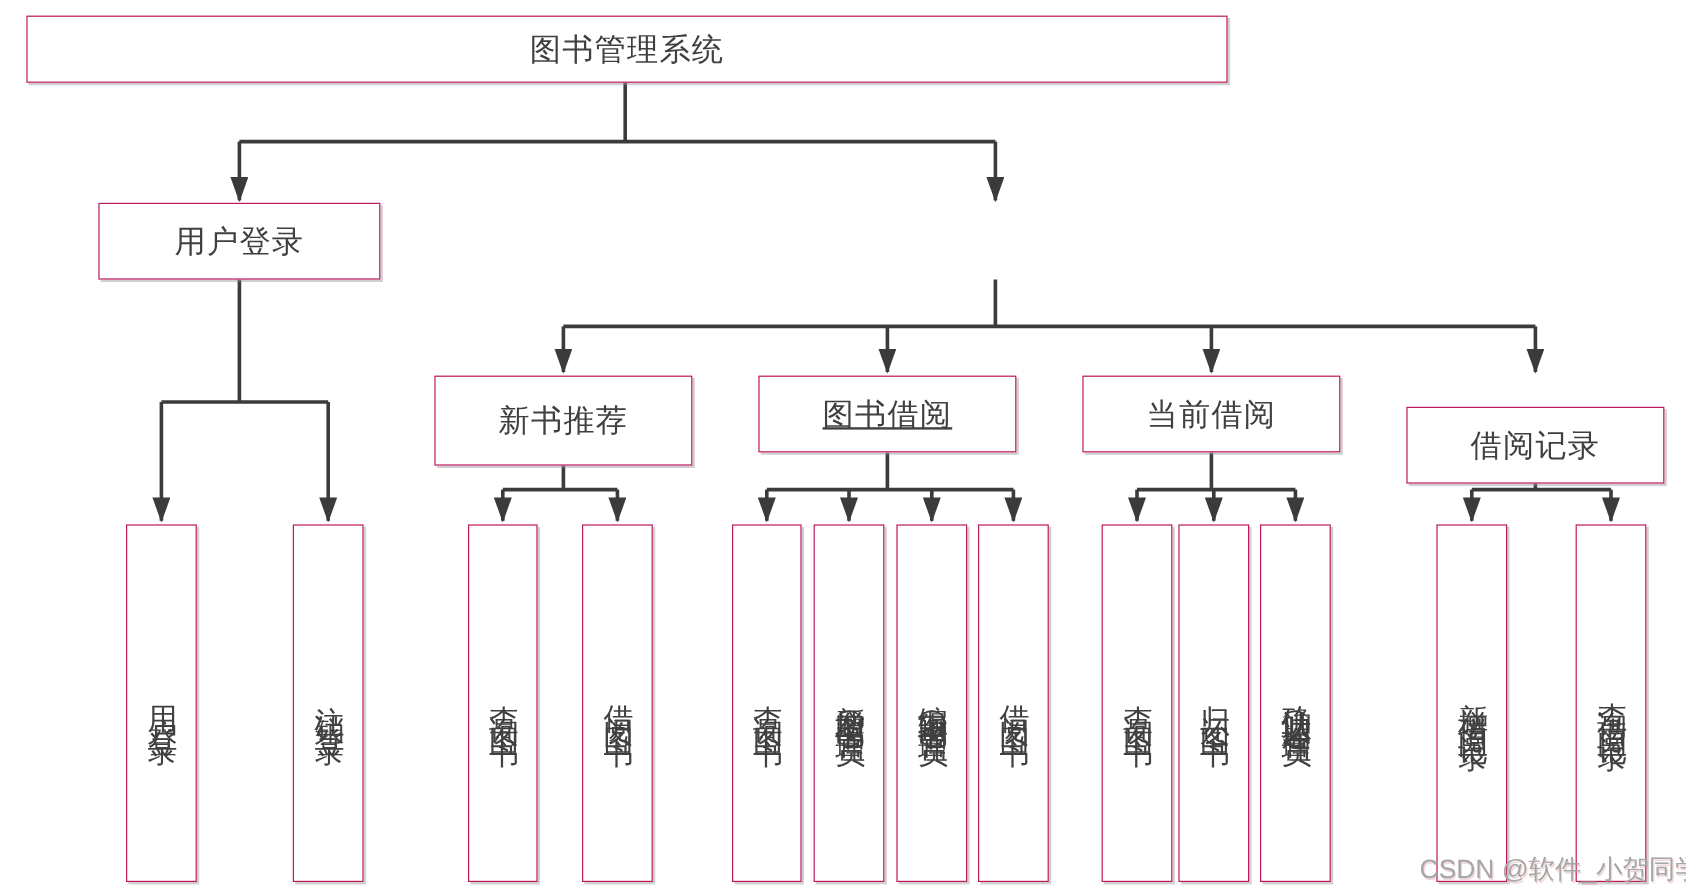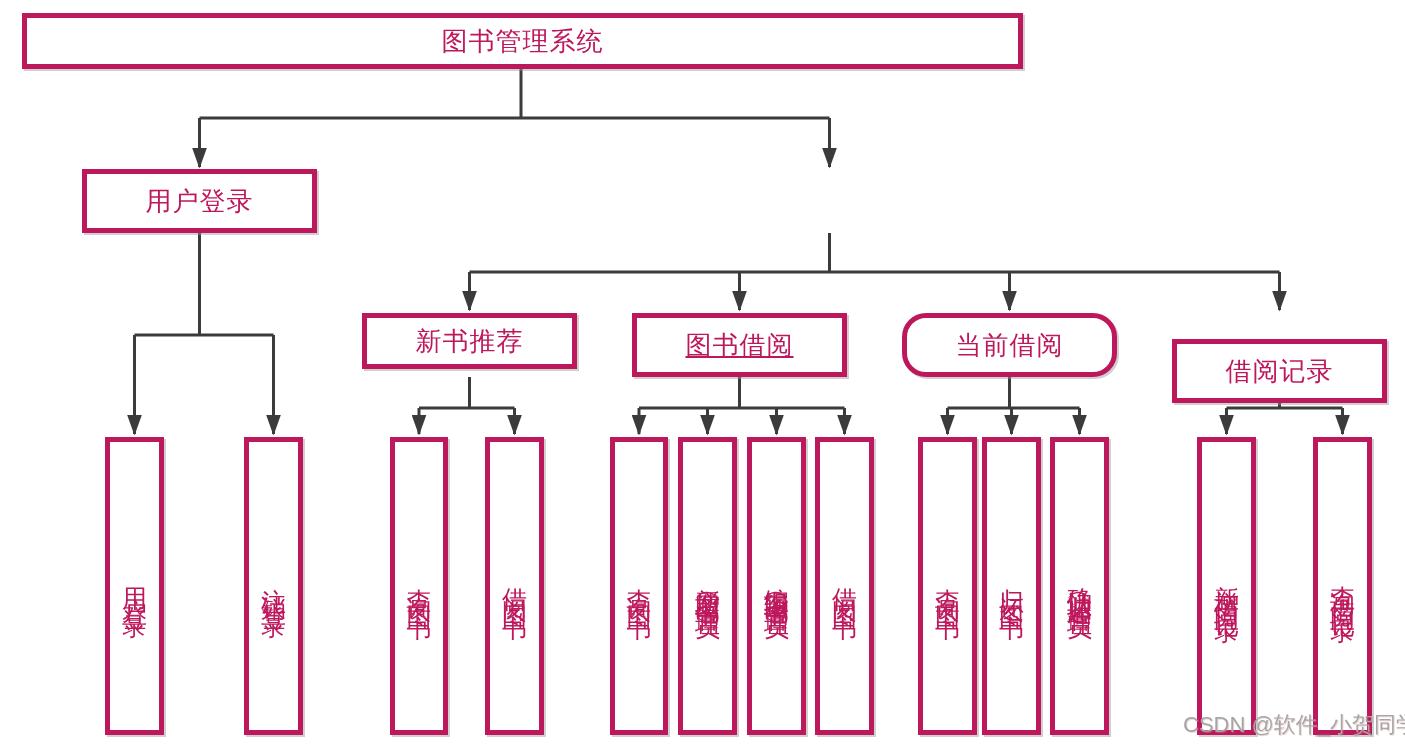--- a/index.html
+++ b/index.html
@@ -12,23 +12,23 @@
     overflow: hidden;
   }
   .connectors {
     position: absolute;
     left: 0; top: 0;
     width: 1405px; height: 747px;
   }
   .node {
     position: absolute;
     box-sizing: border-box;
-    border: 5px solid #be185d;
+    border: 1px solid #be185d;
     background: #ffffff;
-    color: #be185d;
+    color: #404040;
     display: flex;
     align-items: center;
     justify-content: center;
     box-shadow: 2px 2px 0 rgba(150,150,150,0.45);
   }
   .hbox {
     font-size: 26px;
     letter-spacing: 1px;
     white-space: nowrap;
   }
@@ -96,23 +96,23 @@
       <line x1="1079.5" y1="408" x2="1079.5" y2="434" marker-end="url(#arrowhead)"></line>
       <line x1="1226.5" y1="408" x2="1226.5" y2="434" marker-end="url(#arrowhead)"></line>
       <line x1="1342.5" y1="408" x2="1342.5" y2="434" marker-end="url(#arrowhead)"></line>
     </g>
   </svg>
 
   <div class="node hbox" style="left:22px; top:13px; width:1001px; height:56px;">图书管理系统</div>
 
   <div class="node hbox" style="left:82px; top:169px; width:235px; height:64px;">用户登录</div>
 
-  <div class="node hbox" style="left:362px; top:313px; width:215px; height:56px;text-align:right;">新书推荐</div>
+  <div class="node hbox" style="left:362px; top:313px; width:215px; height:75px;text-align:right;">新书推荐</div>
   <div class="node hbox" style="left:632px; top:313px; width:215px; height:64px;text-decoration:underline;">图书借阅</div>
-  <div class="node hbox" style="left:902px; top:313px; width:215px; height:64px;border-radius:24px;">当前借阅</div>
+  <div class="node hbox" style="left:902px; top:313px; width:215px; height:64px;">当前借阅</div>
   <div class="node hbox" style="left:1172px; top:313px; width:215px; height:64px;margin-top:26px;">借阅记录</div>
 
   <div class="node vbox ls4" style="left:105px; top:437px; width:59px; height:298px;">用户登录</div>
   <div class="node vbox ls4" style="left:244px; top:437px; width:59px; height:298px;">注销登录</div>
 
   <div class="node vbox ls4" style="left:390px; top:437px; width:58px; height:298px;">查询图书</div>
   <div class="node vbox ls4" style="left:485px; top:437px; width:59px; height:298px;">借阅图书</div>
 
   <div class="node vbox ls4" style="left:610px; top:437px; width:58px; height:298px;">查询图书</div>
   <div class="node vbox ls9" style="left:678px; top:437px; width:59px; height:298px;">新增图书（管理员）</div>

